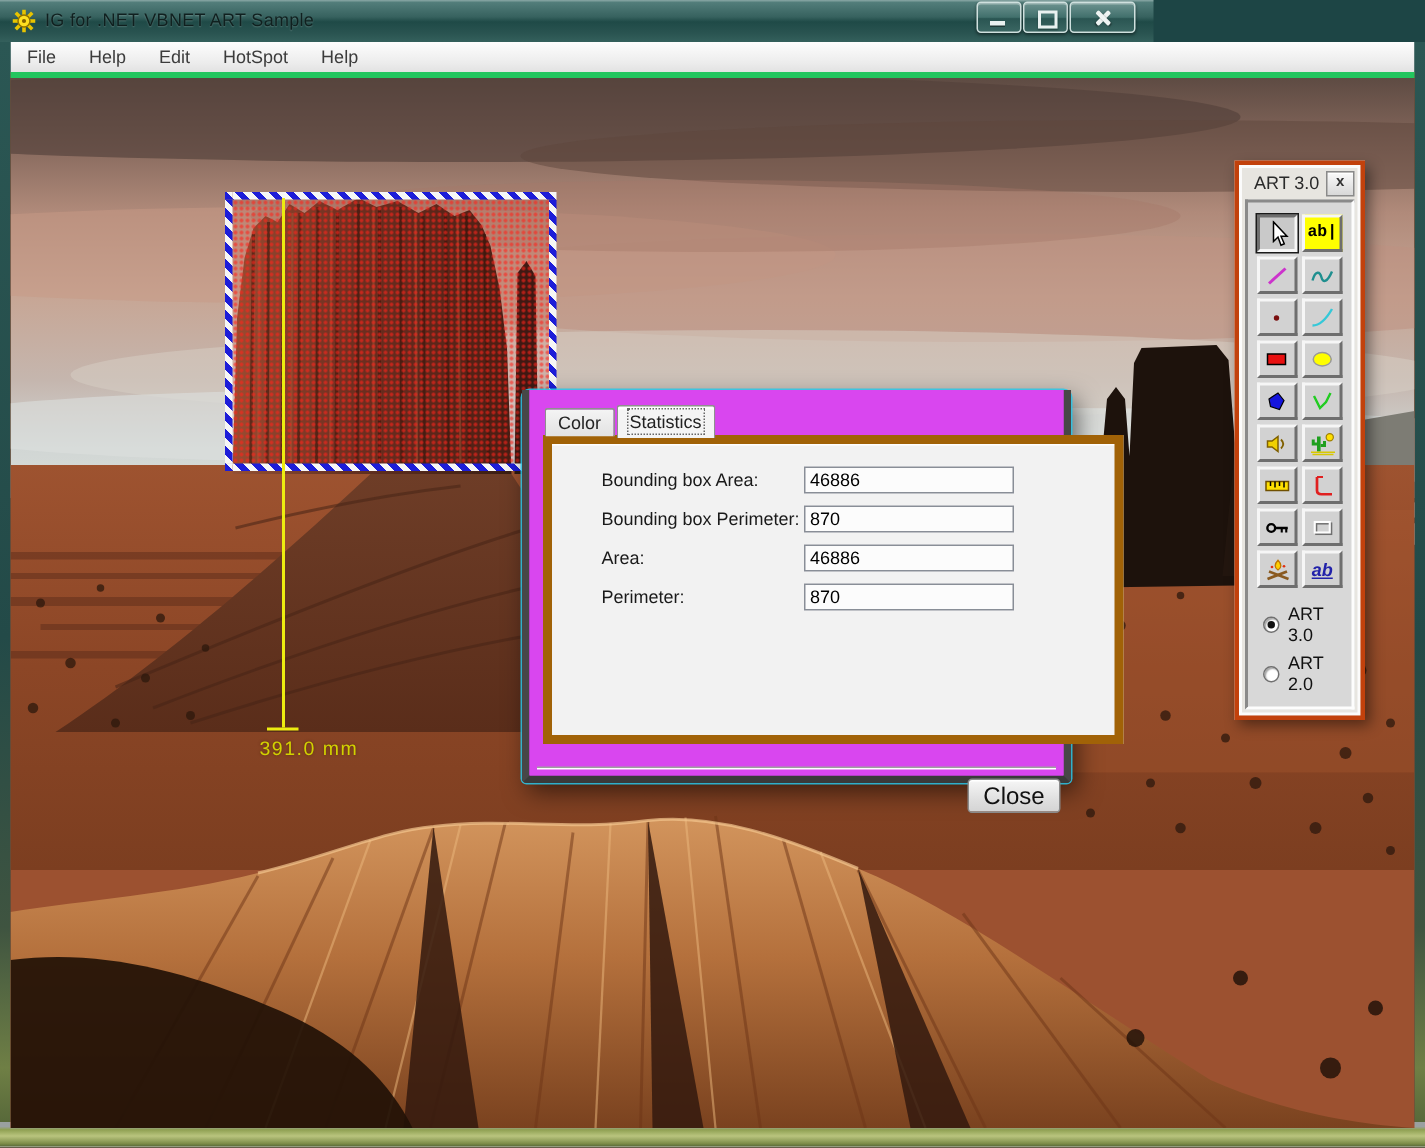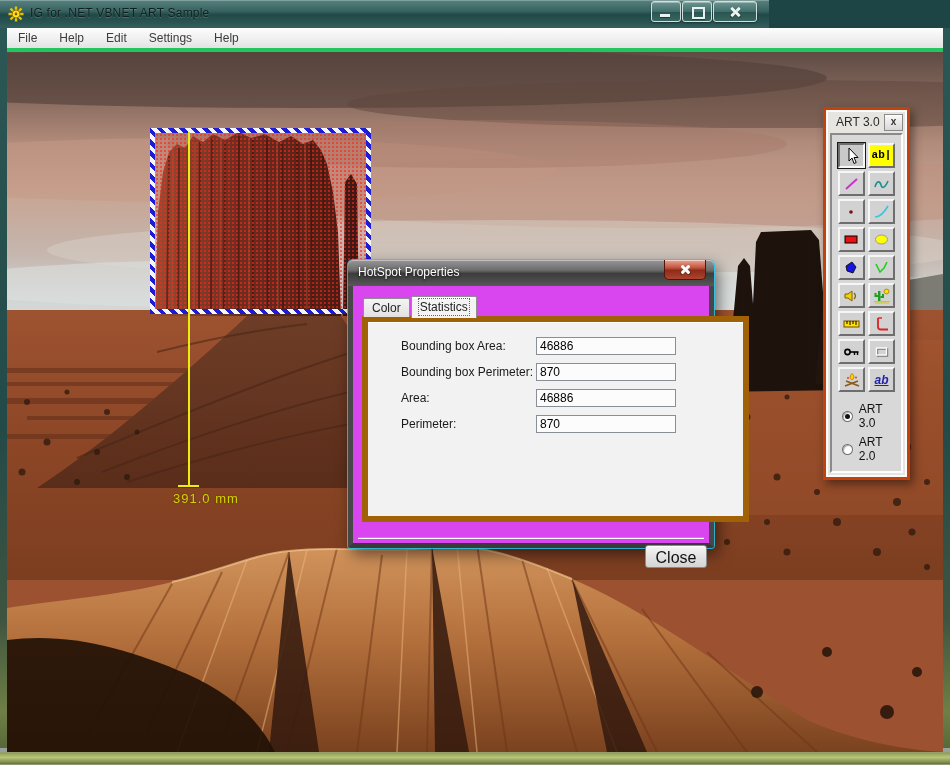--- a/index.html
+++ b/index.html
@@ -194,21 +194,21 @@
     <div class="winbtn close">
         <span class="glyph-x"></span>
       </div>
   </div>
 </div>
 
 <div class="menubar">
   <span class="menu-item">File</span>
   <span class="menu-item">Help</span>
   <span class="menu-item">Edit</span>
-  <span class="menu-item">Settings</span>
+  <span class="menu-item">HotSpot</span>
   <span class="menu-item">Help</span>
 </div>
 
 <div class="border-left"></div>
 <div class="border-right"></div>
 <div class="border-bottom"></div>
 
 <div class="client">
   <svg width="936" height="700" viewBox="0 0 936 700" preserveAspectRatio="none">
     <defs>
@@ -518,26 +518,20 @@
       </div>
       <div class="radio-row">
         <span class="radio-circle"></span>
         <span class="radio-label">ART 2.0</span>
       </div>
     </div>
   </div>
 </div>
 
 <div class="dialog">
-  <div class="dialog-titlebar">
-    <span class="dialog-title-text">HotSpot Properties</span>
-    <div class="dialog-close">
-      <span class="glyph-x"></span>
-    </div>
-  </div>
   <div class="dialog-frame">
     <div class="tabs">
       <div class="tab">
         <span class="tab-label">Color</span>
       </div>
       <div class="tab active">
         <span class="tab-label">Statistics</span>
       </div>
     </div>
     <div class="tab-panel">

